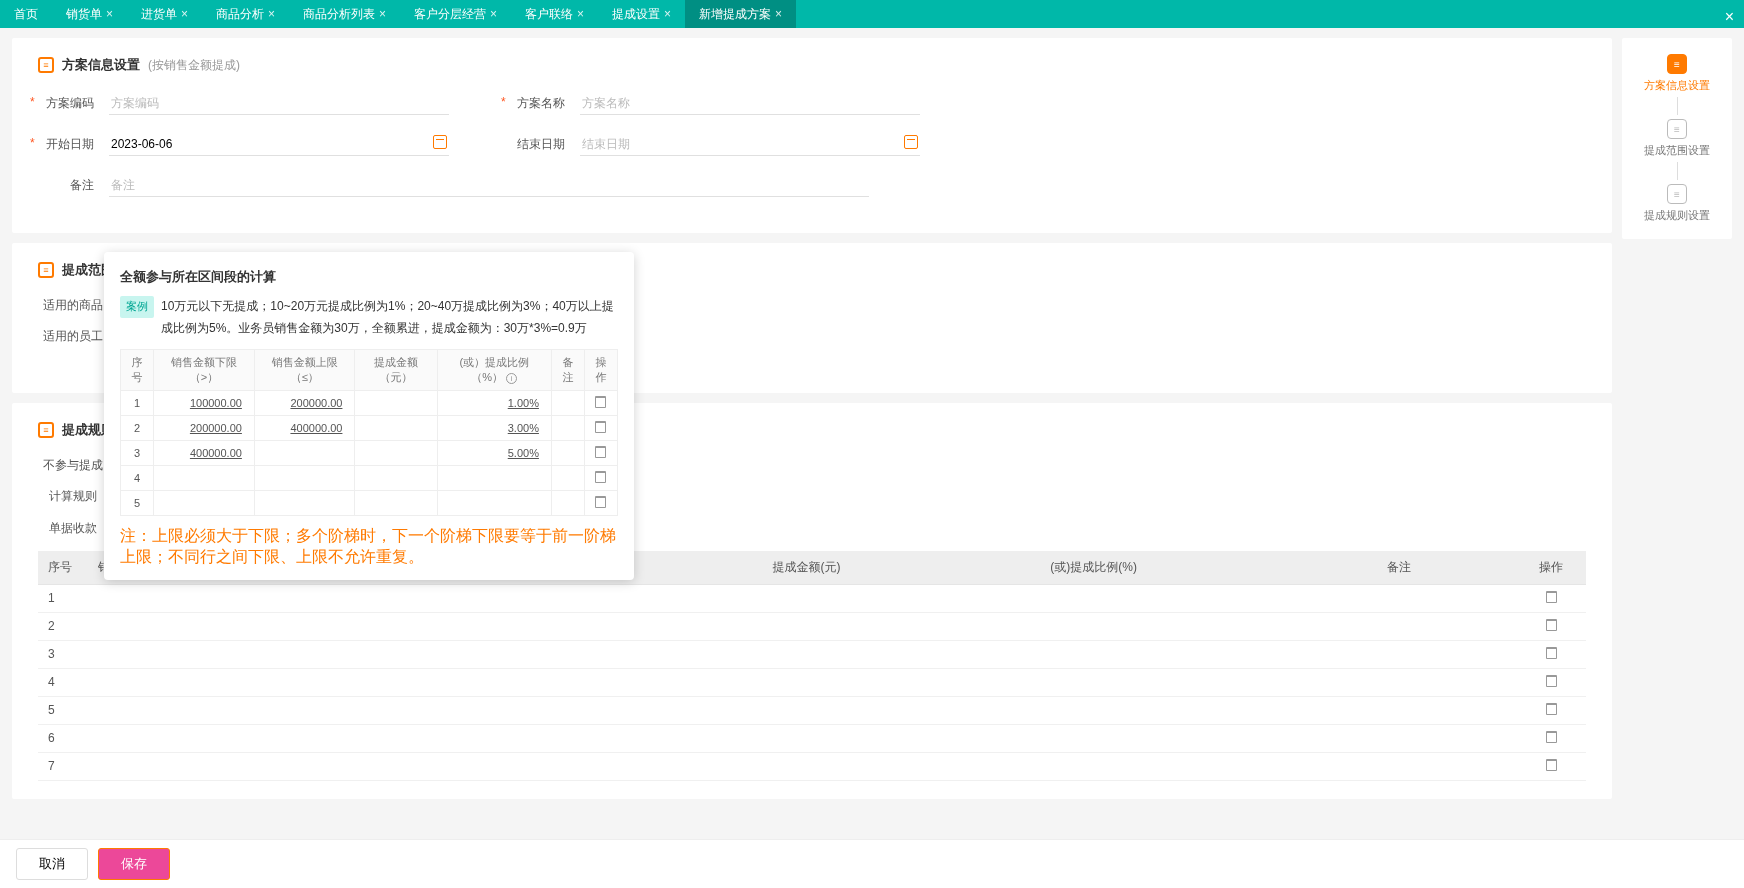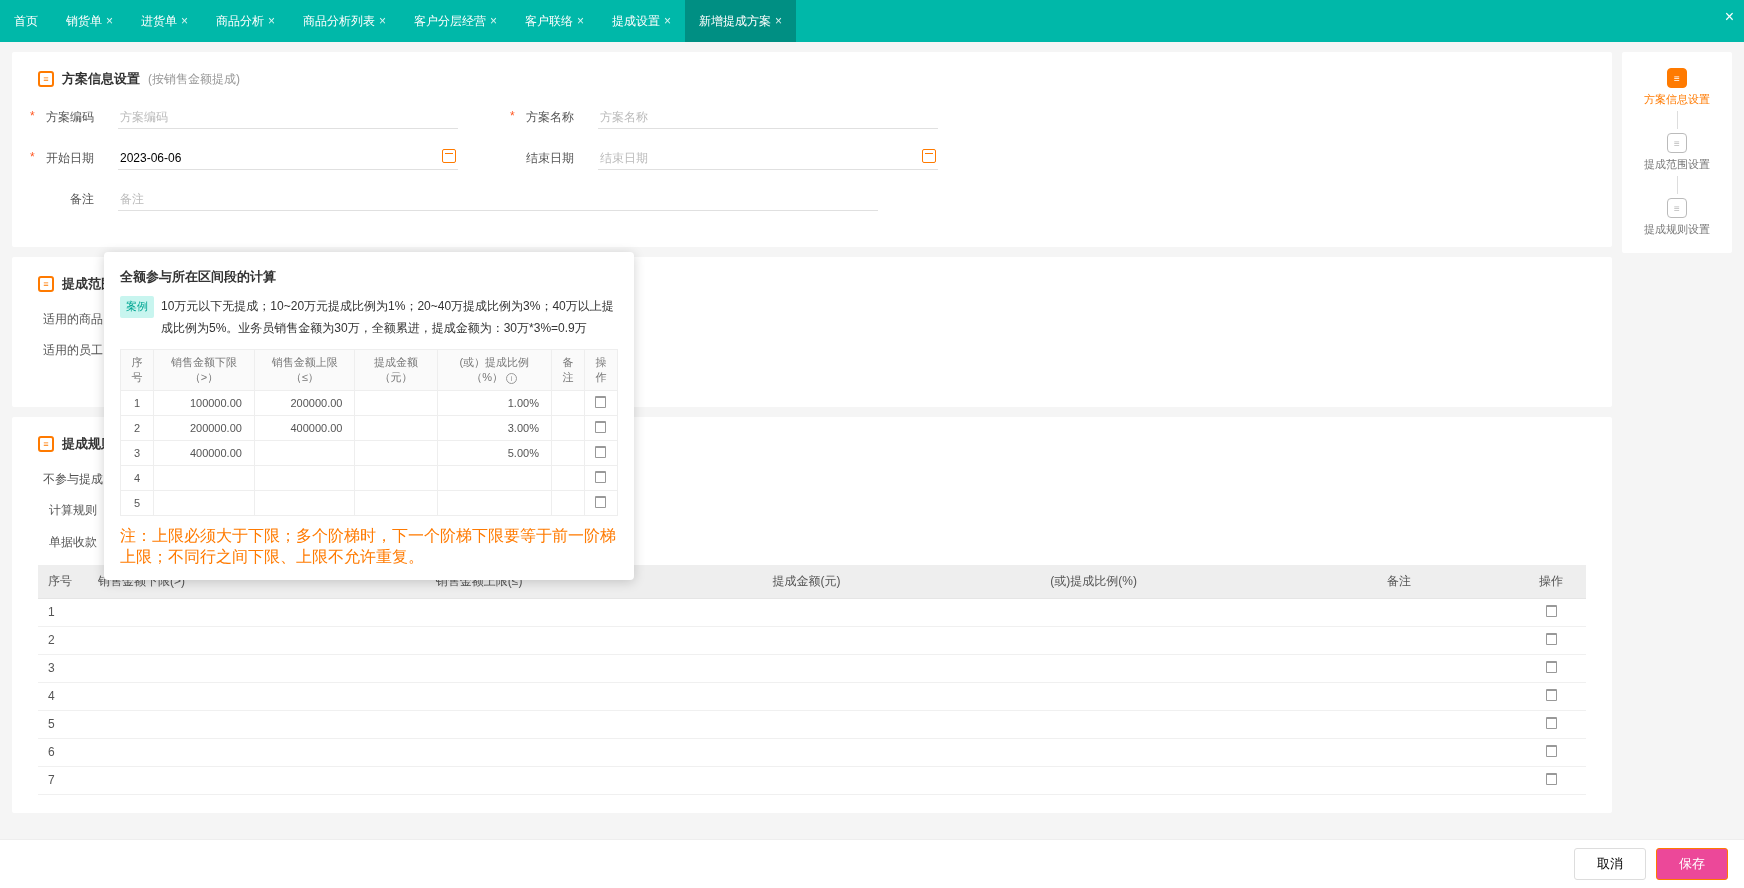--- a/index.html
+++ b/index.html
@@ -1,35 +1,35 @@
 <!DOCTYPE html>
 <html><head>
 <meta charset="utf-8">
 <style>
 * { box-sizing: border-box; margin: 0; padding: 0; }
 body { font-family: "Microsoft YaHei", Arial, sans-serif; font-size: 12px; color: #333; background: #f5f5f5; }
 
-.topbar { background: #00b8a9; height: 42px; display: flex; align-items: stretch; position: relative; }
+.topbar { background: #00b8a9; height: 28px; display: flex; align-items: stretch; position: relative; }
 .tab { padding: 0 14px; display: flex; align-items: center; color: #fff; cursor: pointer; position: relative; gap: 4px; }
 .tab.active { background: #008f83; }
 .tab-close { font-size: 12px; opacity: .85; }
 .global-close { position: absolute; right: 10px; color: #fff; top: 0; height: 34px; display: flex; align-items: center; font-size: 16px; cursor: pointer; }
 
 .body-wrap { display: flex; padding: 10px 12px 60px 12px; gap: 10px; }
 .main-col { flex: 1; display: flex; flex-direction: column; gap: 10px; min-width: 0; }
 .side-col { width: 110px; }
 
 .panel { background: #fff; border-radius: 2px; padding: 18px 26px; }
 .panel-head { display: flex; align-items: center; gap: 8px; margin-bottom: 18px; }
 .panel-icon { width: 16px; height: 16px; border: 2px solid #ff7a00; border-radius: 3px; display: inline-flex; align-items: center; justify-content: center; color: #ff7a00; font-size: 9px; font-weight: bold; }
 .panel-title { font-weight: bold; font-size: 13px; }
 .panel-sub { color: #999; font-size: 12px; }
 
 .form-row { display: flex; gap: 60px; margin-bottom: 18px; }
-.field { display: flex; align-items: center; gap: 24px; }
+.field { display: flex; align-items: center; gap: 15px; }
 .field-label { width: 56px; text-align: right; color: #555; position: relative; }
 .req::before { content: "*"; color: #ff5722; position: absolute; left: -8px; }
 .text-input { border: none; border-bottom: 1px solid #e0e0e0; padding: 4px 2px; width: 340px; font-size: 12px; outline: none; }
 .text-input::placeholder { color: #bbb; }
 .date-wrap { position: relative; }
 .cal-icon { position: absolute; right: 2px; top: 2px; width: 14px; height: 14px; border: 1px solid #ff7a00; border-radius: 2px; }
 .cal-icon::before { content: ""; position: absolute; top: 3px; left: 2px; right: 2px; height: 1px; background: #ff7a00; }
 
 .scope-row { display: flex; align-items: center; gap: 8px; margin-bottom: 14px; }
 .scope-label { width: 70px; text-align: center; color: #555; }
@@ -40,21 +40,21 @@
 .radio.selected .radio-dot::after { content: ""; position: absolute; inset: 2px; background: #ff7a00; border-radius: 50%; }
 
 
 .popover { position: absolute; top: 252px; left: 104px; width: 530px; background: #fff; box-shadow: 0 2px 12px rgba(0,0,0,.18); border-radius: 4px; padding: 16px 16px 12px; z-index: 50; }
 .pop-title { font-weight: bold; margin-bottom: 10px; font-size: 13px; }
 .pop-example { display: flex; gap: 7px; margin-bottom: 10px; font-size: 12px; line-height: 1.8; }
 .tag-ex { background: #c8f5ef; color: #00a693; padding: 1px 6px; border-radius: 2px; align-self: flex-start; flex-shrink: 0; font-size: 11px; }
 .pop-table { width: 100%; border-collapse: collapse; font-size: 11px; }
 .pop-table th, .pop-table td { border: 1px solid #eee; padding: 5px 6px; text-align: center; color: #555; }
 .pop-table th { background: #fafafa; font-weight: normal; color: #777; }
-.pop-table td.num { text-align: right; padding-right: 12px; }
+.pop-table td.num { text-align: right; padding-right: 12px; text-decoration: underline; }
 .del-icon { display: inline-block; width: 11px; height: 12px; border: 1px solid #999; border-top: 2px solid #999; border-radius: 1px; position: relative; }
 .info-icn { display:inline-block; width:11px; height:11px; border:1px solid #999; border-radius:50%; font-size:8px; line-height:10px; color:#999; }
 .pop-note { color: #ff7a00; font-size: 16px; margin-top: 10px; }
 
 
 .big-table { width: 100%; border-collapse: collapse; margin-top: 10px; font-size: 12px; }
 .big-table th { background: #eee; padding: 8px 10px; text-align: left; font-weight: normal; color: #555; border-bottom: 1px solid #e5e5e5; }
 .big-table th.center, .big-table td.center { text-align: center; }
 .big-table td { padding: 6px 10px; border-bottom: 1px solid #f0f0f0; color: #555; }
 .big-table td.op { text-align: center; width: 60px; }
@@ -62,21 +62,21 @@
 
 .side-nav { background: #fff; padding: 16px 6px; text-align: center; border-radius: 2px; }
 .side-item { display: flex; flex-direction: columns; flex-direction: column; align-items: center; gap: 4px; cursor: pointer; }
 .side-icon { width: 20px; height: 20px; border: 1.5px solid #bbb; border-radius: 4px; display: flex; align-items: center; justify-content: center; font-size: 10px; color: #bbb; }
 .side-item.active .side-icon { border-color: #ff7a00; color: #ff7a00; background: #ff7a00; }
 .side-item.active .side-icon span { color:#fff; }
 .side-item.active .side-label { color: #ff7a00; }
 .side-label { font-size: 11px; color: #777; }
 .side-line { width: 1px; height: 18px; background: #ddd; margin: 4px auto; }
 
-.footer { position: fixed; bottom: 0; left: 0; right: 0; background: #fff; border-top: 1px solid #eee; padding: 8px 16px; display: flex; justify-content: flex-end; gap: 10px; }
+.footer { position: fixed; bottom: 0; left: 0; right: 0; background: #fff; border-top: 1px solid #eee; padding: 8px 16px; display: flex; gap: 10px; }
 .btn { padding: 6px 22px; border-radius: 3px; cursor: pointer; font-size: 13px; border: 1px solid #ddd; background: #fff; }
 .btn.primary { background: #ec4899; color: #fff; border-color: #ff7a00; }
 </style>
 </head>
 <body>
 
 <div class="topbar">
   <div id="tabs-host" style="display: flex;">
       <div class="tab">
         <span>首页</span>

